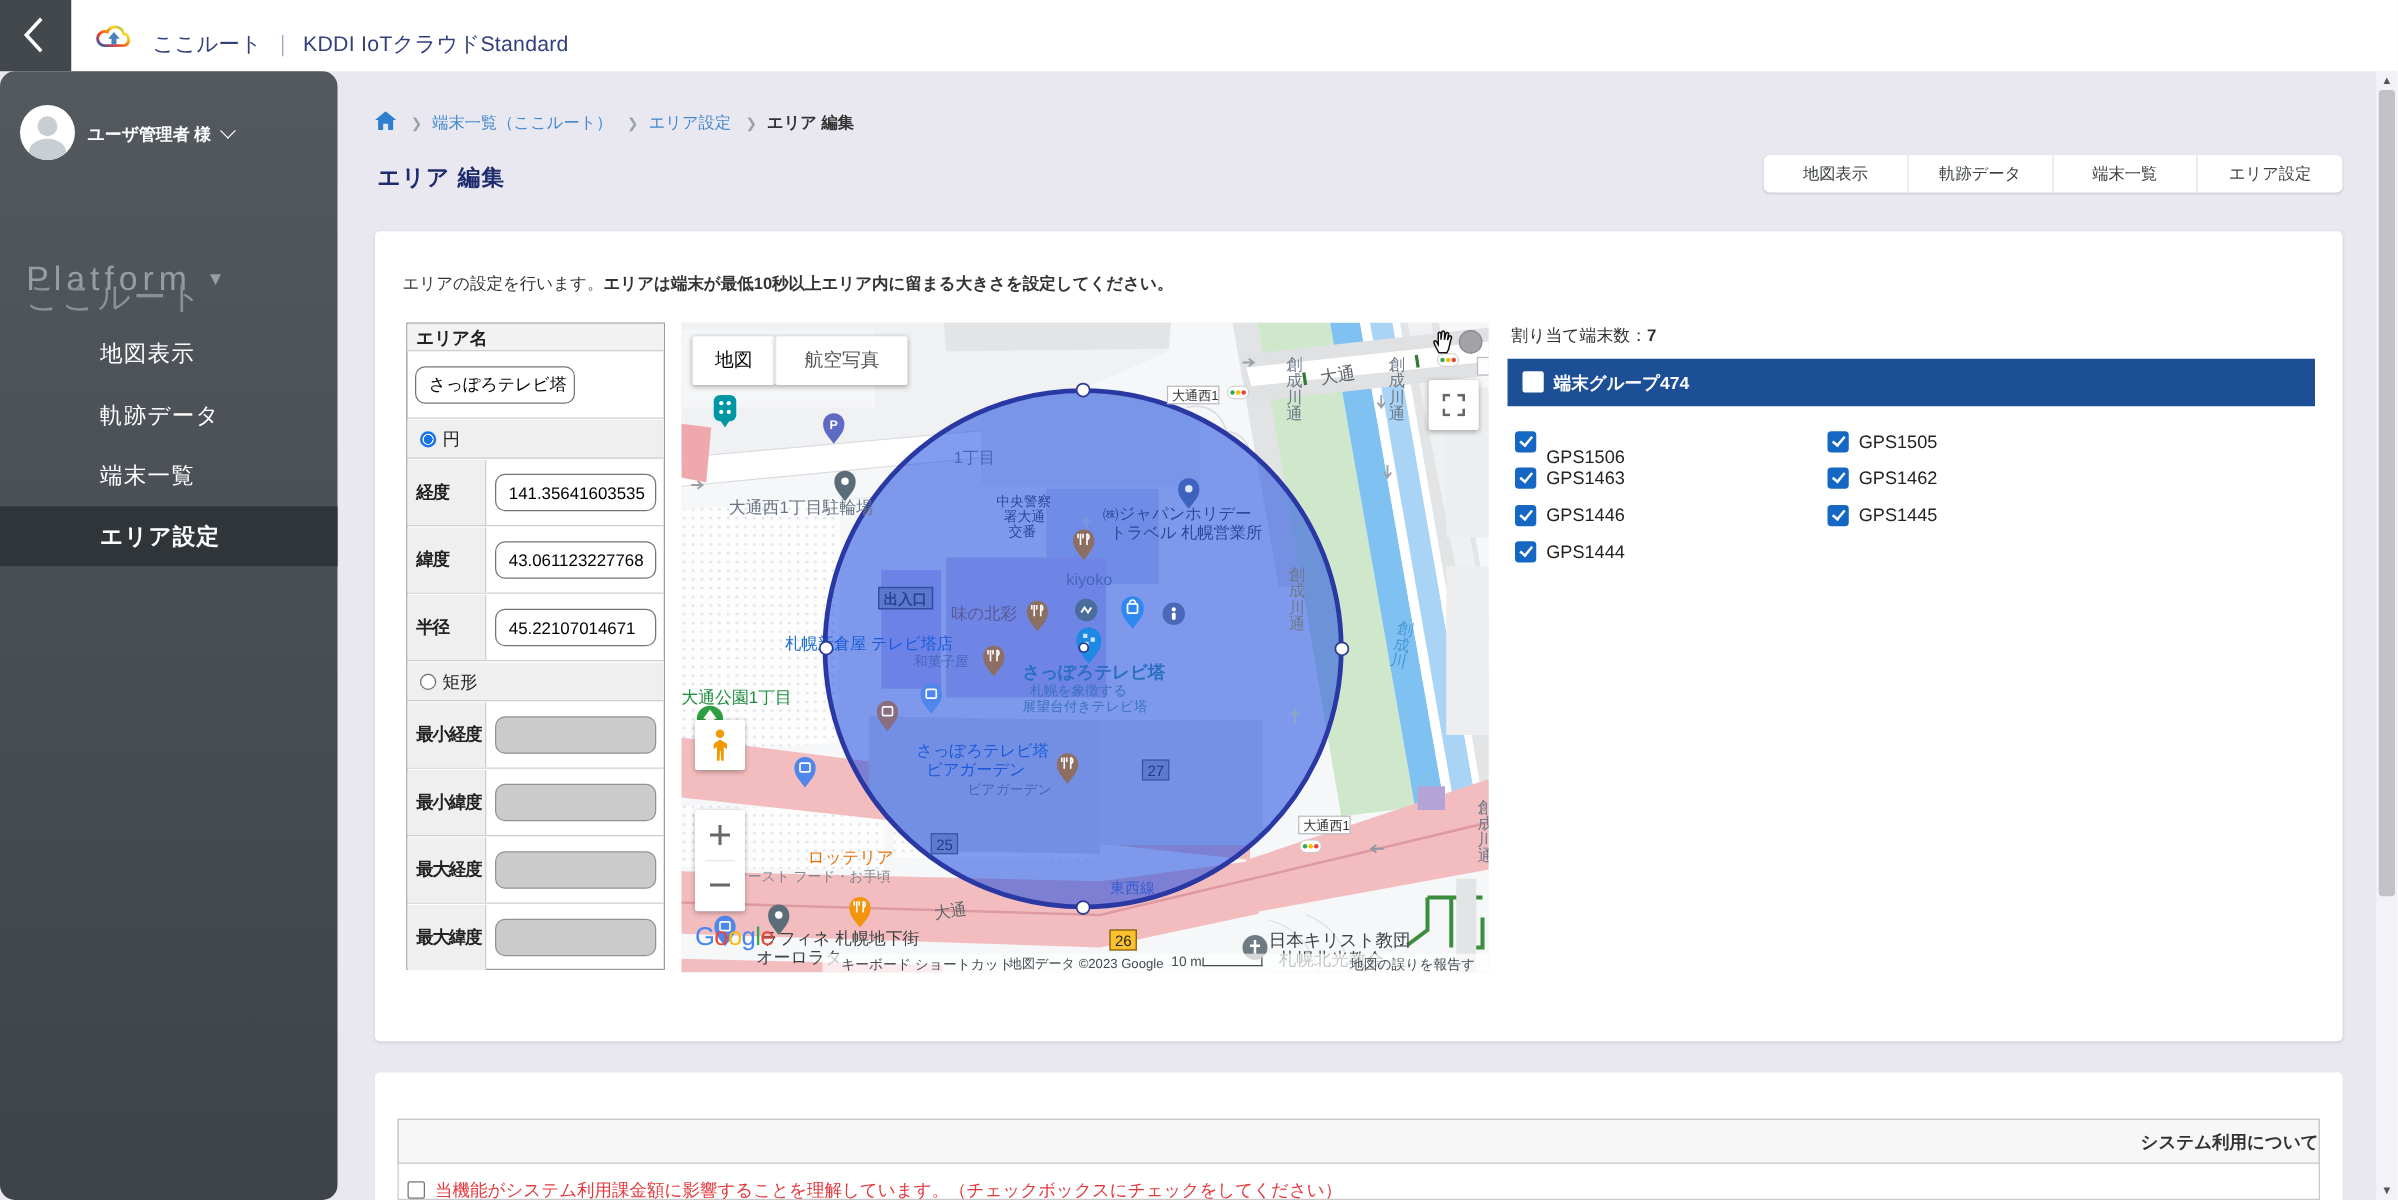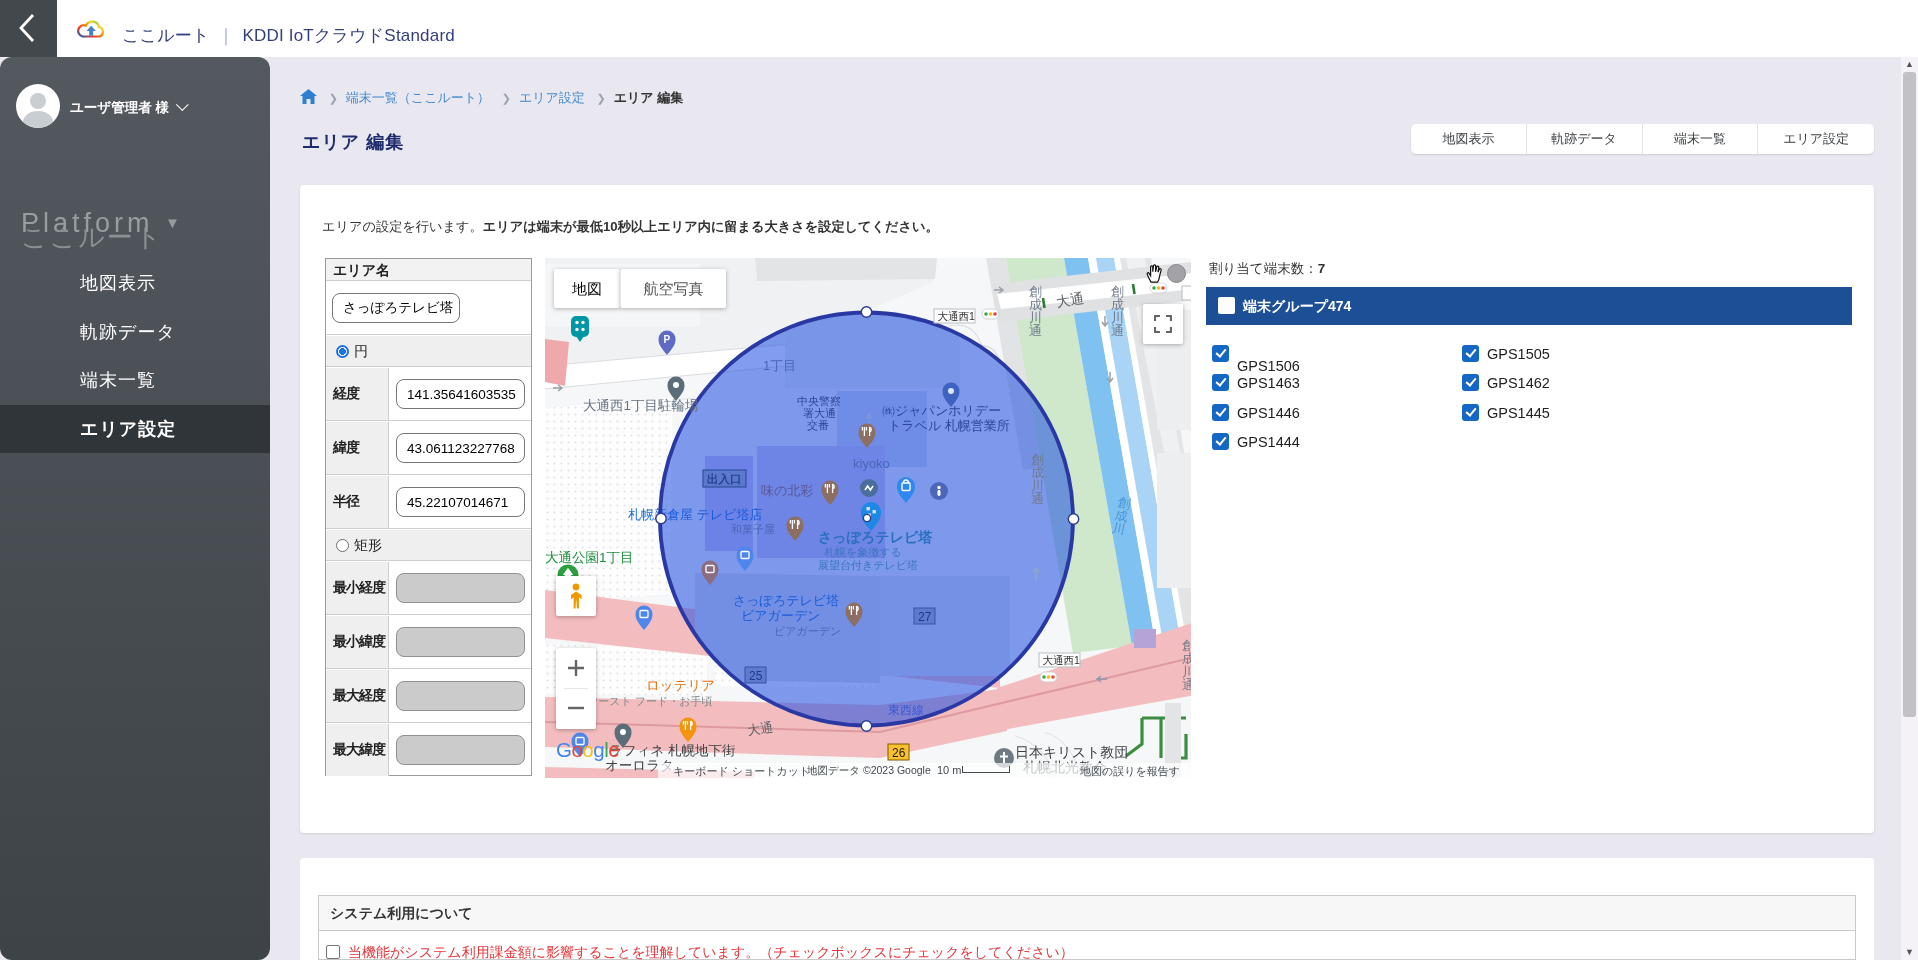--- a/index.html
+++ b/index.html
@@ -62,21 +62,21 @@
   #grpbar { position:absolute; left:1206px; top:287px; width:646px; height:38px; background:#1d4f96; color:#fff; }
   #grpbar .cb { position:absolute; left:12px; top:10px; width:17px; height:17px; background:#fff; border-radius:2px; }
   #grpbar .lbl { position:absolute; left:37px; top:11px; font-size:14px; font-weight:bold; }
   .gps { position:absolute; font-size:14.5px; color:#222; }
   .gpscb { position:absolute; width:17px; height:17px; background:#1567c4; border-radius:3px; }
   .gpscb:after { content:""; position:absolute; left:5.5px; top:2px; width:4px; height:8px; border:solid #fff; border-width:0 2.5px 2.5px 0; transform:rotate(40deg); }
 
   
   #card2 { position:absolute; left:300px; top:858px; width:1574px; height:102px; background:#fff; border-radius:4px 4px 0 0; }
   #sysbox { position:absolute; left:318px; top:895px; width:1538px; height:65px; border:1px solid #c9c9c9; }
-  #syshead { position:absolute; left:318px; top:895px; width:1538px; height:36px; background:#f7f7f7; border:1px solid #c9c9c9; font-size:14px; font-weight:bold; color:#333; line-height:35px; padding-left:11px;}
+  #syshead { position:absolute; left:318px; top:895px; width:1538px; height:36px; background:#f7f7f7; border:1px solid #c9c9c9; font-size:14px; font-weight:bold; color:#333; line-height:35px; padding-left:11px;text-align:right;}
   #sysred { position:absolute; left:326px; top:944px; font-size:14px; color:#e4373b; }
   #sysred .cb { display:inline-block; width:14px; height:14px; border:1.5px solid #757575; border-radius:2px; background:#fff; vertical-align:-2px; margin-right:8px;}
 
   
   #sbar { position:absolute; left:1901px; top:57px; width:17px; height:903px; background:#f4f2f7; }
   #sbar .thumb { position:absolute; left:2px; top:15px; width:13px; height:645px; background:#c2c1c6; border-radius:3px;}
   #sbar .arr { position:absolute; left:4px; font-size:9px; color:#52525c; }
 
   
   #map { position:absolute; left:545px; top:258px; width:646px; height:520px; overflow:hidden; background:#f6f7f8;}

